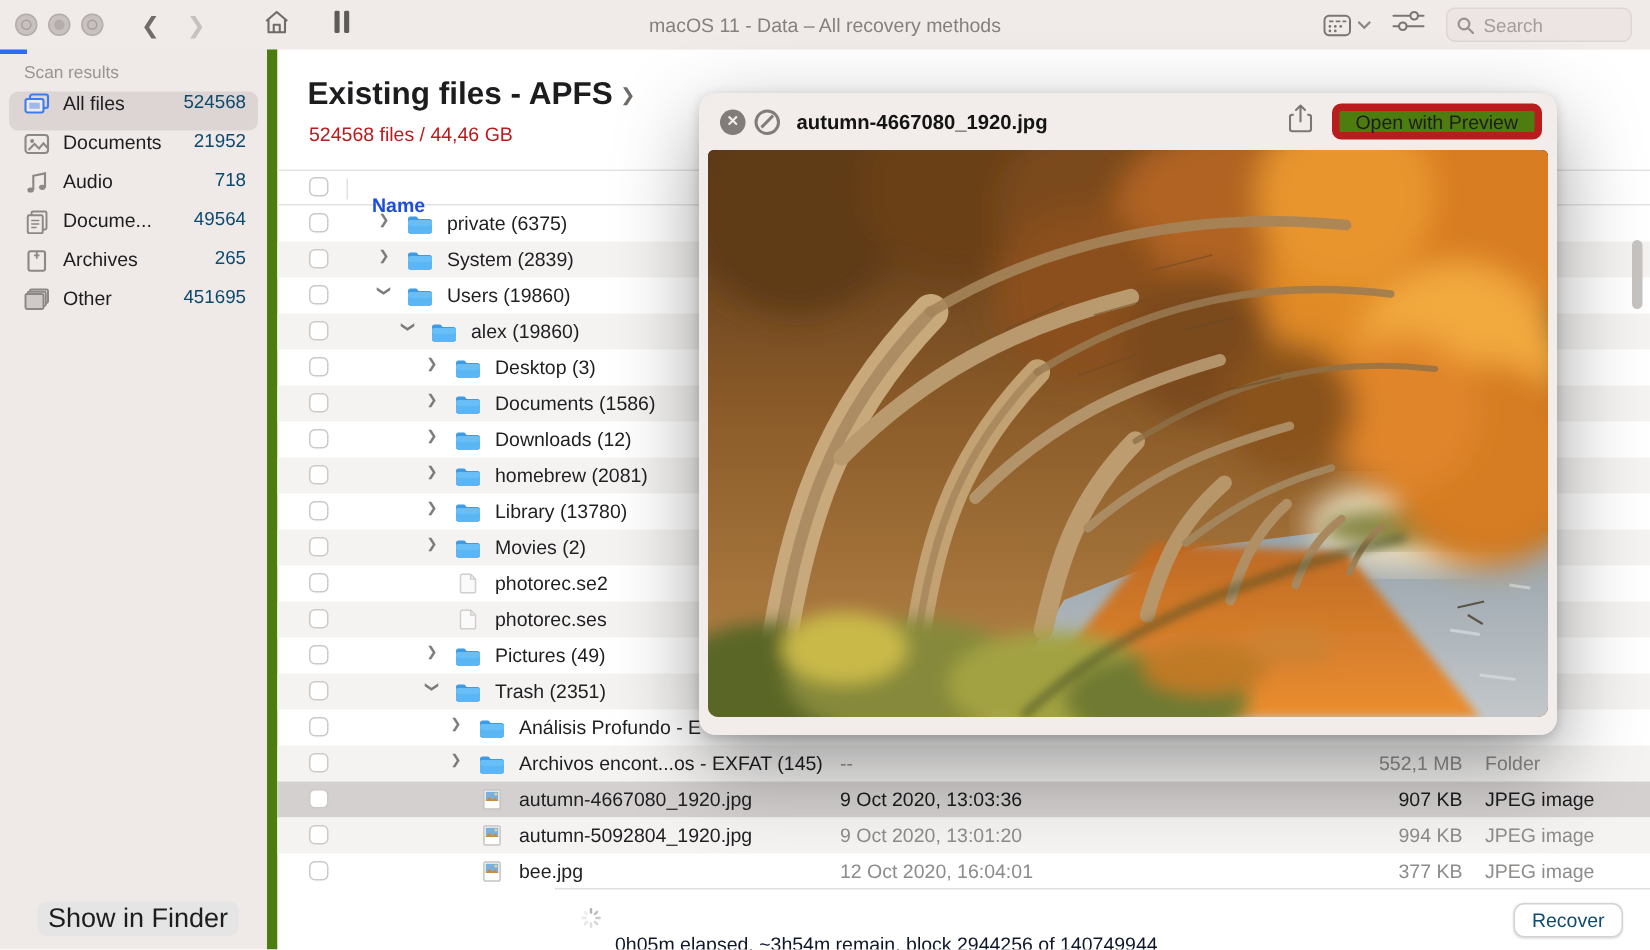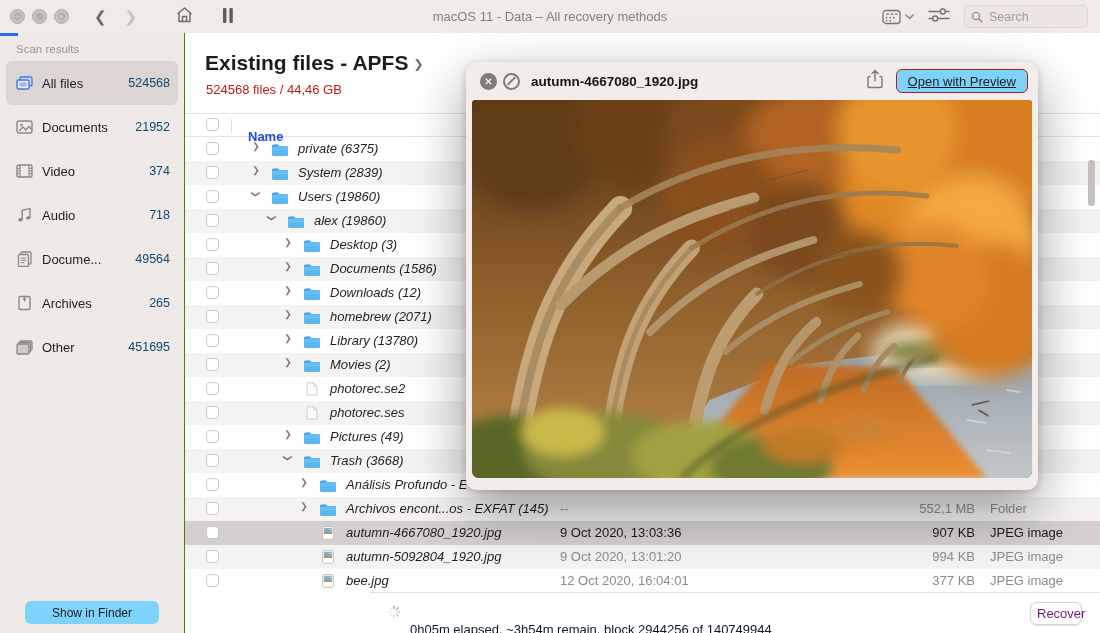--- a/index.html
+++ b/index.html
@@ -23,76 +23,76 @@
   #search-field{width:110px;height:21px;background:#ece5e3;border:1px solid #ddd6d4;border-radius:6px;
                 display:flex;align-items:center;padding:0 6px;gap:4px;}
   #search-field input{border:none;background:transparent;outline:none;width:80px;
                       font-size:12.5px;color:#5a5755;font-family:"Liberation Sans",sans-serif;}
   #search-field input::placeholder{color:#a39d9b;}
 
   
   #progress{left:0;top:33px;width:18px;height:3px;background:#2d6cf0;z-index:3;}
 
   
-  #sidebar{left:0;top:33px;width:185px;height:600px;background:#efe9e7;border-right:1px solid #4d7c0f;box-sizing:border-box;}
+  #sidebar{left:0;top:33px;width:185px;height:600px;background:#efe9e7;border-right:7px solid #4d7c0f;box-sizing:border-box;}
   #scan-label{margin:10px 0 6px 16px;font-size:11.5px;color:#9a9492;}
-  .sb-item{height:44px;margin:0 6px;border-radius:6px;display:flex;align-items:center;padding:0 8px 0 10px;}
+  .sb-item{height:26px;margin:0 6px;border-radius:6px;display:flex;align-items:flex-start;padding:0 8px 0 10px;}
   .sb-item.sel{background:#dcd5d3;}
   .sb-item .sb-ic{width:17px;height:17px;margin-right:9px;flex:none;display:flex;align-items:center;justify-content:center;}
   .sb-item .sb-lab{font-size:13px;color:#1e1e20;}
   .sb-item .sb-count{margin-left:auto;font-size:12.5px;color:#0c4a6e;}
-  #show-finder{left:25px;bottom:9px;width:134px;height:23px;background:#7dd3fc;border:none;border-radius:6px;
-               font-size:12px;color:#1e1e20;font-family:"Liberation Sans",sans-serif;text-align:center;}
+  #show-finder{left:25px;bottom:9px;width:134px;height:23px;background:#e5e5e5;border:none;border-radius:6px;
+               font-size:18px;color:#1e1e20;font-family:"Liberation Sans",sans-serif;text-align:center;}
 
   
   #content{left:185px;top:33px;width:915px;height:600px;background:#fff;}
   #page-title{left:20px;top:18px;font-size:21px;font-weight:bold;color:#1d1d1f;}
   #title-chev{font-size:12px;color:#6f6b69;font-weight:normal;margin-left:5px;vertical-align:2px;}
   #page-subtitle{left:21px;top:49px;font-size:13px;color:#b91c1c;}
 
   
   #thead{left:0;top:80px;width:915px;height:24px;border-top:1px solid #e6e4e3;border-bottom:1px solid #e6e4e3;box-sizing:border-box;}
   #thead .cb{top:4px;}
   #col-div{left:46px;top:5px;width:1px;height:14px;background:#e3e1e0;position:absolute;}
   #name-h{position:absolute;left:63px;top:15px;font-size:13px;font-weight:700;color:#1d4ed8;}
   #tbody{left:0;top:104px;width:915px;}
   .row{position:relative;width:915px;height:24px;font-size:13px;}
   .row.alt{background:#f4f3f2;}
   .row.sel{background:#d3d0cf;}
   .cb{position:absolute;left:21px;top:5px;width:13px;height:13px;border:1.5px solid #cdc9c7;border-radius:4px;background:#fff;box-sizing:border-box;}
   .chev{position:absolute;top:4px;width:12px;text-align:center;font-size:9px;color:#7f7b79;}
   .chev.down{transform:rotate(90deg);}
   .ficon{position:absolute;top:5px;width:16px;height:14px;display:flex;align-items:center;justify-content:center;}
-  .fname{position:absolute;top:4px;color:#1f1f21;white-space:nowrap;font-style:italic;}
+  .fname{position:absolute;top:4px;color:#1f1f21;white-space:nowrap;}
   .fdate{position:absolute;left:375px;top:4px;color:#8e8c8a;white-space:nowrap;}
   .fsize{position:absolute;left:640px;top:4px;width:150px;text-align:right;color:#8e8c8a;}
   .fkind{position:absolute;left:805px;top:4px;color:#8e8c8a;white-space:nowrap;}
   .row.sel .fdate,.row.sel .fsize,.row.sel .fkind{color:#1b1b1d;}
   #vscroll{right:5px;top:127px;width:7px;height:46px;background:#c6c2c0;border-radius:4px;z-index:4;}
 
   
   #footer{left:185px;right:0;bottom:0;height:40px;background:#fff;border-top:1px solid #e2e0df;}
   #status-text{position:absolute;left:40px;top:13px;font-size:13px;color:#0f172a;margin-top:16px;}
   #spinner{position:absolute;left:17px;top:12px;}
-  #recover-btn{position:absolute;right:18px;top:9px;width:52px;height:23px;background:#fff;border:1px solid #d6d2d1;
-               border-radius:7px;font-size:13px;color:#701a75;box-shadow:0 .5px 1.5px rgba(0,0,0,.12);
+  #recover-btn{position:absolute;right:18px;top:9px;width:73px;height:23px;background:#fff;border:1px solid #d6d2d1;
+               border-radius:7px;font-size:13px;color:#0c4a6e;box-shadow:0 .5px 1.5px rgba(0,0,0,.12);
                font-family:"Liberation Sans",sans-serif;}
 
   
   #preview{left:466px;top:62px;width:572px;height:428px;background:#f2edeb;border-radius:11px;
            box-shadow:0 20px 55px rgba(0,0,0,.38),0 2px 8px rgba(0,0,0,.18);z-index:10;}
   #pv-head{height:38px;display:flex;align-items:center;padding:0 8px 0 14px;}
   .circ-btn{width:17px;height:17px;border-radius:50%;flex:none;display:flex;align-items:center;justify-content:center;}
   #pv-close{background:#817c7a;color:#f2edeb;font-size:10px;font-weight:bold;}
   #pv-noentry{border:2px solid #817c7a;box-sizing:border-box;margin-left:6px;position:relative;}
   #pv-noentry::after{content:"";position:absolute;left:1px;top:5.5px;width:11px;height:2px;background:#817c7a;transform:rotate(-45deg);}
   #pv-title{margin-left:11px;font-size:13.5px;font-weight:bold;color:#141414;}
   #pv-right{margin-left:auto;display:flex;align-items:center;gap:13px;}
-  #open-preview-btn{height:24px;padding:0 11px;background:#7dd3fc;border:1px solid #b91c1c;border-radius:6px;
-                    font-size:13px;color:#1d1d1f;margin-right:2px;font-family:"Liberation Sans",sans-serif;text-decoration:underline;}
+  #open-preview-btn{height:24px;padding:0 11px;background:#4d7c0f;border:5px solid #b91c1c;border-radius:6px;
+                    font-size:13px;color:#1d1d1f;margin-right:2px;font-family:"Liberation Sans",sans-serif;}
   #pv-img{margin:0 6px;height:378px;border-radius:4px 4px 7px 7px;overflow:hidden;background:#8a5a28;}
   #pv-img svg{display:block;}
 </style>
 </head>
 <body>
 
 <div id="toolbar" class="abs">
   <div id="traffic">
     <span class="tl"></span>
     <span class="tl solid"></span>
@@ -167,31 +167,20 @@
             <rect x="1" y="1" width="15" height="12" rx="2" fill="none" stroke="#8c8886" stroke-width="1.4"></rect>
             <circle cx="5.4" cy="5" r="1.3" fill="#8c8886"></circle>
             <path d="M3 11l4-4 3 3 3-3.5 2.6 3" fill="none" stroke="#8c8886" stroke-width="1.3"></path>
           </svg>
         </span>
         <span class="sb-lab">Documents</span>
         <span class="sb-count">21952</span>
       </div>
       <div class="sb-item">
         <span class="sb-ic">
-          <svg width="17" height="14" viewBox="0 0 17 14">
-            <rect x="1" y="1" width="15" height="12" rx="1.5" fill="none" stroke="#8c8886" stroke-width="1.4"></rect>
-            <path d="M4 1v12 M13 1v12" stroke="#8c8886" stroke-width="1.1"></path>
-            <path d="M1 4.3h3 M1 7h3 M1 9.7h3 M13 4.3h3 M13 7h3 M13 9.7h3" stroke="#8c8886" stroke-width="1"></path>
-          </svg>
-        </span>
-        <span class="sb-lab">Video</span>
-        <span class="sb-count">374</span>
-      </div>
-      <div class="sb-item">
-        <span class="sb-ic">
           <svg width="15" height="16" viewBox="0 0 15 16">
             <path d="M5.2 12.5V3.2L13 1.6v9.3" fill="none" stroke="#8c8886" stroke-width="1.4"></path>
             <ellipse cx="3.4" cy="12.7" rx="2.2" ry="1.7" fill="#8c8886"></ellipse>
             <ellipse cx="11.2" cy="10.9" rx="2.2" ry="1.7" fill="#8c8886"></ellipse>
           </svg>
         </span>
         <span class="sb-lab">Audio</span>
         <span class="sb-count">718</span>
       </div>
       <div class="sb-item">
@@ -348,21 +337,21 @@
       <div class="row alt">
         <span class="cb"></span>
         <span class="chev " style="left:97px">❯</span>
         <span class="ficon" style="left:119px">
           <svg width="16" height="13" viewBox="0 0 16 13">
             <path d="M0 3.2 Q0 1.4 1.8 1.4 L5.6 1.4 L7.2 3 L14.2 3 Q16 3 16 4.8 L16 11 Q16 12.8 14.2 12.8 L1.8 12.8 Q0 12.8 0 11 Z" fill="#3e9ce6"></path>
             <rect x="0" y="3.6" width="16" height="9.2" rx="1.6" fill="#5cb6f4"></rect>
             <rect x="0" y="3.6" width="16" height="4" rx="1.6" fill="#6cc0f8" opacity=".8"></rect>
           </svg>
         </span>
-        <span class="fname" style="left:145px">homebrew (2071)</span>
+        <span class="fname" style="left:145px">homebrew (2081)</span>
         <span class="fdate"></span>
         <span class="fsize"></span>
         <span class="fkind"></span>
       </div>
       <div class="row">
         <span class="cb"></span>
         <span class="chev " style="left:97px">❯</span>
         <span class="ficon" style="left:119px">
           <svg width="16" height="13" viewBox="0 0 16 13">
             <path d="M0 3.2 Q0 1.4 1.8 1.4 L5.6 1.4 L7.2 3 L14.2 3 Q16 3 16 4.8 L16 11 Q16 12.8 14.2 12.8 L1.8 12.8 Q0 12.8 0 11 Z" fill="#3e9ce6"></path>
@@ -434,21 +423,21 @@
       <div class="row alt">
         <span class="cb"></span>
         <span class="chev down" style="left:97px">❯</span>
         <span class="ficon" style="left:119px">
           <svg width="16" height="13" viewBox="0 0 16 13">
             <path d="M0 3.2 Q0 1.4 1.8 1.4 L5.6 1.4 L7.2 3 L14.2 3 Q16 3 16 4.8 L16 11 Q16 12.8 14.2 12.8 L1.8 12.8 Q0 12.8 0 11 Z" fill="#3e9ce6"></path>
             <rect x="0" y="3.6" width="16" height="9.2" rx="1.6" fill="#5cb6f4"></rect>
             <rect x="0" y="3.6" width="16" height="4" rx="1.6" fill="#6cc0f8" opacity=".8"></rect>
           </svg>
         </span>
-        <span class="fname" style="left:145px">Trash (3668)</span>
+        <span class="fname" style="left:145px">Trash (2351)</span>
         <span class="fdate"></span>
         <span class="fsize"></span>
         <span class="fkind"></span>
       </div>
       <div class="row">
         <span class="cb"></span>
         <span class="chev " style="left:113px">❯</span>
         <span class="ficon" style="left:135px">
           <svg width="16" height="13" viewBox="0 0 16 13">
             <path d="M0 3.2 Q0 1.4 1.8 1.4 L5.6 1.4 L7.2 3 L14.2 3 Q16 3 16 4.8 L16 11 Q16 12.8 14.2 12.8 L1.8 12.8 Q0 12.8 0 11 Z" fill="#3e9ce6"></path>

